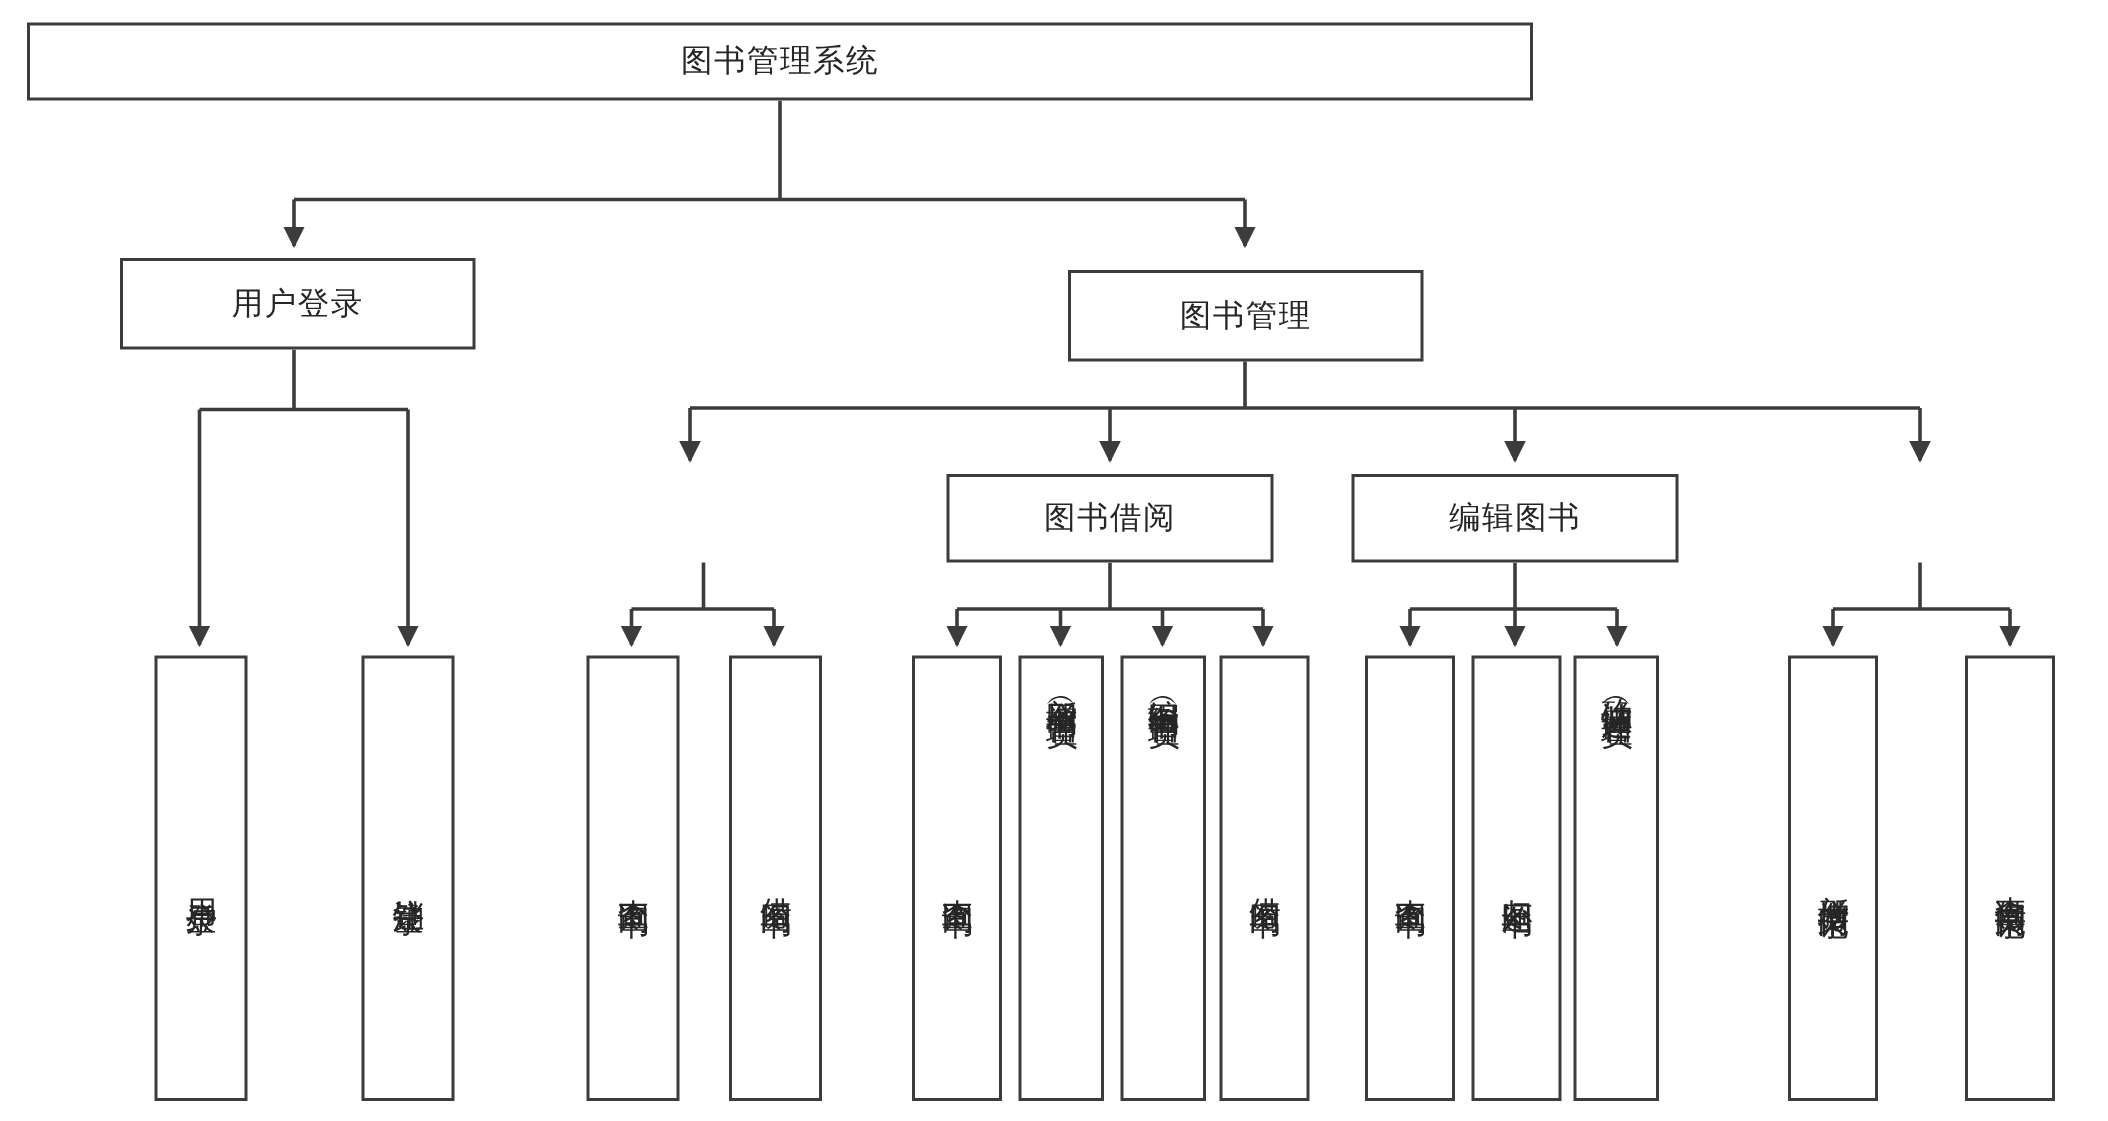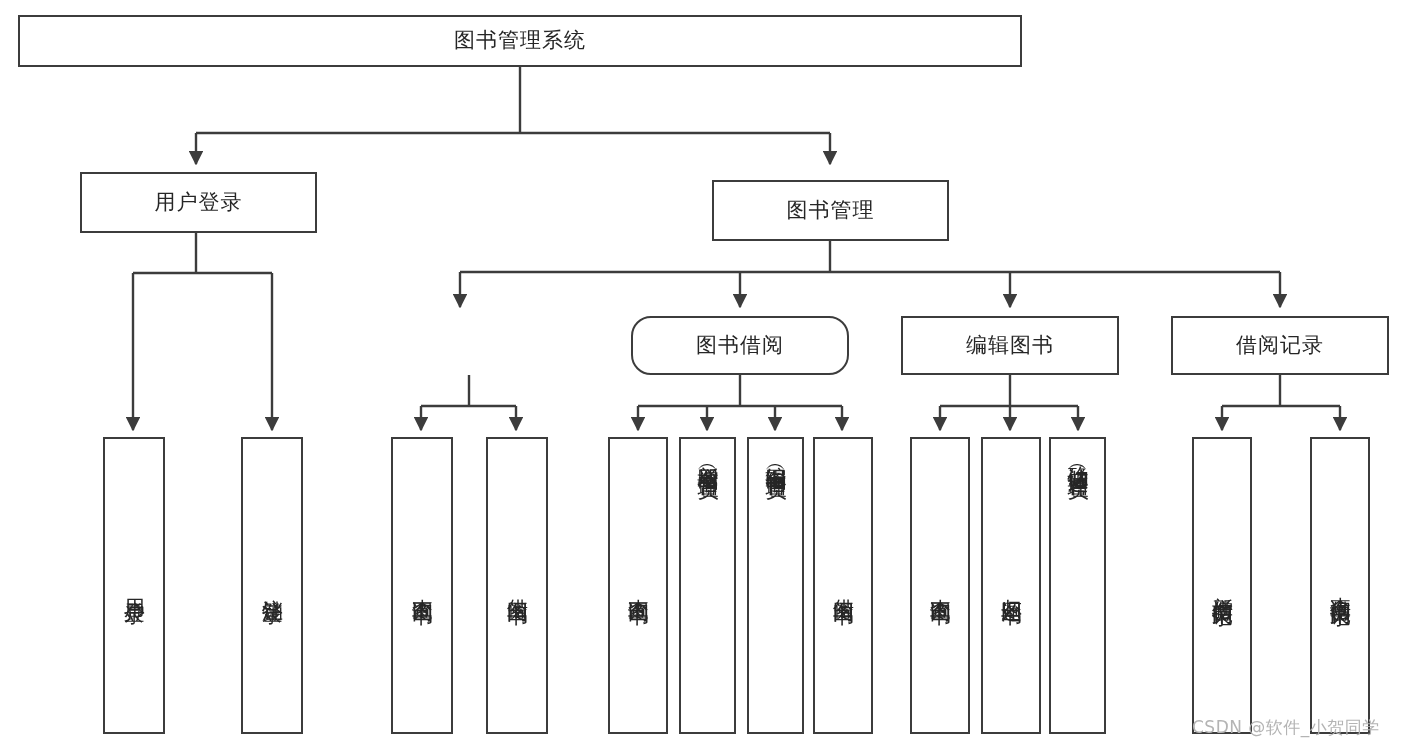--- a/index.html
+++ b/index.html
@@ -125,28 +125,25 @@
     <span>图书管理系统</span>
   </div>
 
   <div class="node node-h" style="left:80px; top:172px; width:237px; height:61px;">
     <span>用户登录</span>
   </div>
   <div class="node node-h" style="left:712px; top:180px; width:237px; height:61px;">
     <span>图书管理</span>
   </div>
 
-  <div class="node node-h" style="left:631px; top:316px; width:218px; height:59px;border-radius:20px;">
+  <div class="node node-h" style="left:631px; top:316px; width:218px; height:59px;">
     <span>图书借阅</span>
   </div>
   <div class="node node-h" style="left:901px; top:316px; width:218px; height:59px;">
     <span>编辑图书</span>
-  </div>
-  <div class="node node-h" style="left:1171px; top:316px; width:218px; height:59px;">
-    <span>借阅记录</span>
   </div>
 
   <div class="node node-v mid" style="left:103px; top:437px; width:62px; height:297px;">
     <span>用户登录</span>
   </div>
   <div class="node node-v mid" style="left:241px; top:437px; width:62px; height:297px;">
     <span>注销登录</span>
   </div>
 
   <div class="node node-v mid" style="left:391px; top:437px; width:62px; height:297px;">
@@ -179,15 +176,14 @@
     <span>确认归还（管理员）</span>
   </div>
 
   <div class="node node-v mid" style="left:1192px; top:437px; width:60px; height:297px;">
     <span>新增借阅记录</span>
   </div>
   <div class="node node-v mid" style="left:1310px; top:437px; width:60px; height:297px;">
     <span>查询借阅记录</span>
   </div>
 
-  <div class="watermark" style="left:1192px; top:716px;">CSDN @软件_小贺同学</div>
 
 </div>
 
 </body></html>

